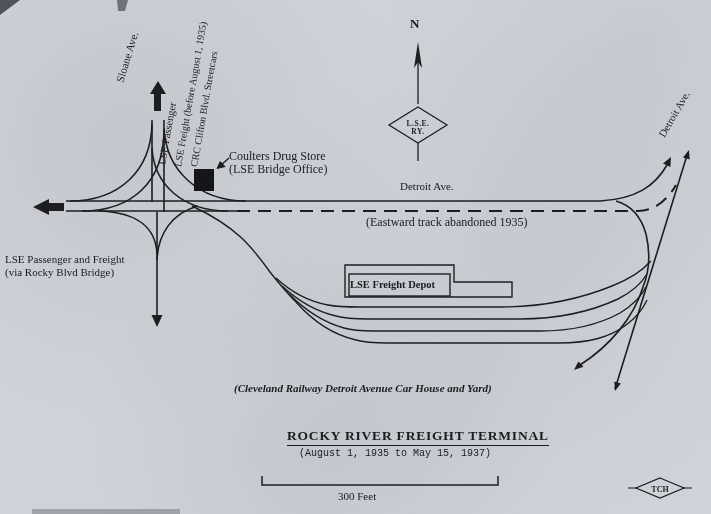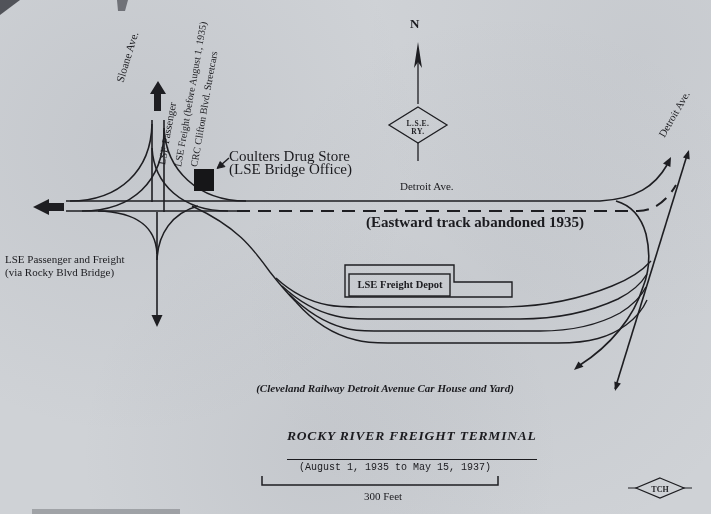--- a/index.html
+++ b/index.html
@@ -9,26 +9,26 @@
     background-image:
       radial-gradient(circle at 18% 28%, rgba(115,120,132,.12), transparent 42%),
       radial-gradient(circle at 72% 55%, rgba(115,120,132,.09), transparent 46%),
       radial-gradient(circle at 45% 88%, rgba(105,110,122,.10), transparent 40%),
       radial-gradient(circle at 90% 10%, rgba(105,110,122,.08), transparent 35%);
     font-family:"Liberation Serif","DejaVu Serif",serif;
     color:#1b1b1f;
   }
   svg{position:absolute;left:0;top:0;}
   .lbl{position:absolute;white-space:nowrap;font-size:11px;line-height:13px;}
-  .lbl.small{font-size:15px;line-height:12.5px;}
+  .lbl.small{font-size:12px;line-height:12.5px;}
   .rot{position:absolute;white-space:nowrap;transform-origin:0 100%;font-size:10.5px;line-height:14px;}
-  .center{text-align:center;}
+  .center{text-align:left;}
   .bold{font-weight:bold;}
   .title-wrap{position:absolute;left:287px;top:428px;}
-  .map-title{font-size:13.5px;font-weight:bold;letter-spacing:.8px;border-bottom:1.4px solid #1b1b1f;padding-bottom:15px;white-space:nowrap;font-style:italic;}
+  .map-title{font-size:13.5px;font-weight:bold;letter-spacing:.8px;border-bottom:1.4px solid #1b1b1f;padding-bottom:1px;white-space:nowrap;}
   .map-subtitle{font-size:10px;margin-top:2px;padding-left:12px;white-space:nowrap;font-family:Liberation Mono, monospace;}
 </style>
 </head>
 <body>
 
 <div class="page">
 
   <svg width="711" height="514" viewBox="0 0 711 514">
 
     <g>
@@ -114,21 +114,21 @@
   <div class="rot" style="left:201px;top:154px;font-size:10px;transform:rotate(-80deg);">CRC Clifton Blvd. Streetcars</div>
   <div class="rot" style="left:668px;top:126px;transform:rotate(-60deg);">Detroit Ave.</div>
 
   <div class="lbl small" style="left:229px;top:150px;">
     <div>Coulters Drug Store</div>
     <div>(LSE  Bridge Office)</div>
   </div>
 
   <div class="lbl" style="left:400px;top:180px;">Detroit Ave.</div>
 
-  <div class="lbl small" style="left:366px;top:216px;font-weight:bold;">(Eastward track abandoned 1935)</div>
+  <div class="lbl small" style="left:366px;top:216px;">(Eastward track abandoned 1935)</div>
 
   <div class="lbl" style="left:5px;top:216px;margin-top:37px;">
     <div>LSE Passenger and Freight</div>
     <div>(via Rocky Blvd Bridge)</div>
   </div>
 
   <div class="lbl bold center" style="left:350px;top:278px;width:100px;font-size:10.5px;">LSE Freight Depot</div>
 
   <div class="lbl bold center" style="left:234px;top:382px;width:302px;font-style:italic;">(Cleveland Railway Detroit Avenue Car House and Yard)</div>
 

